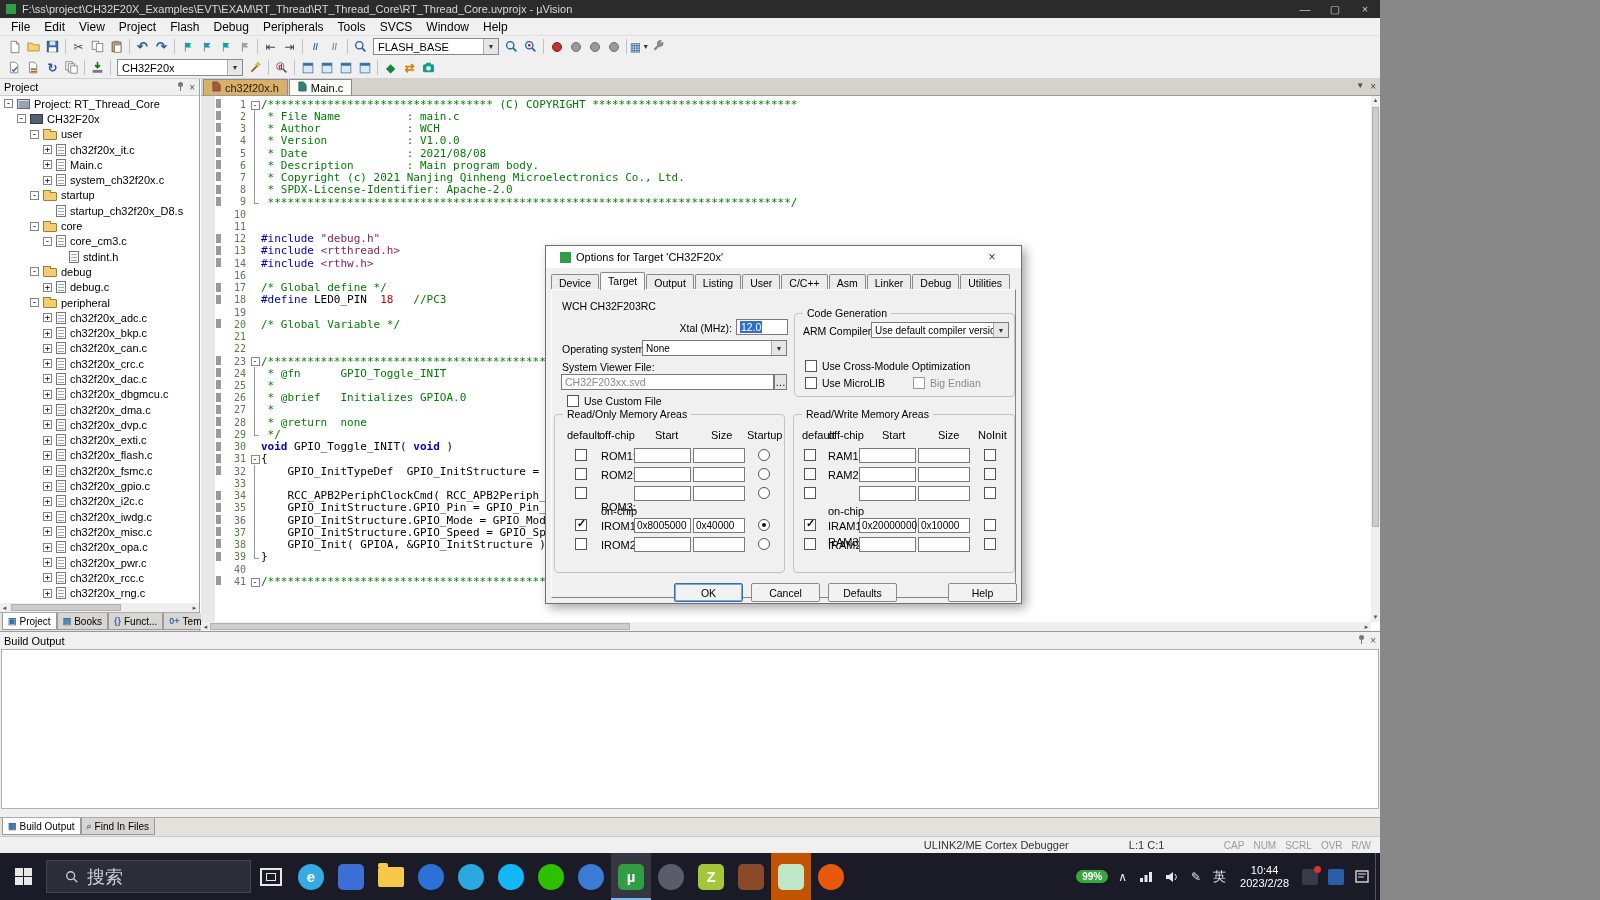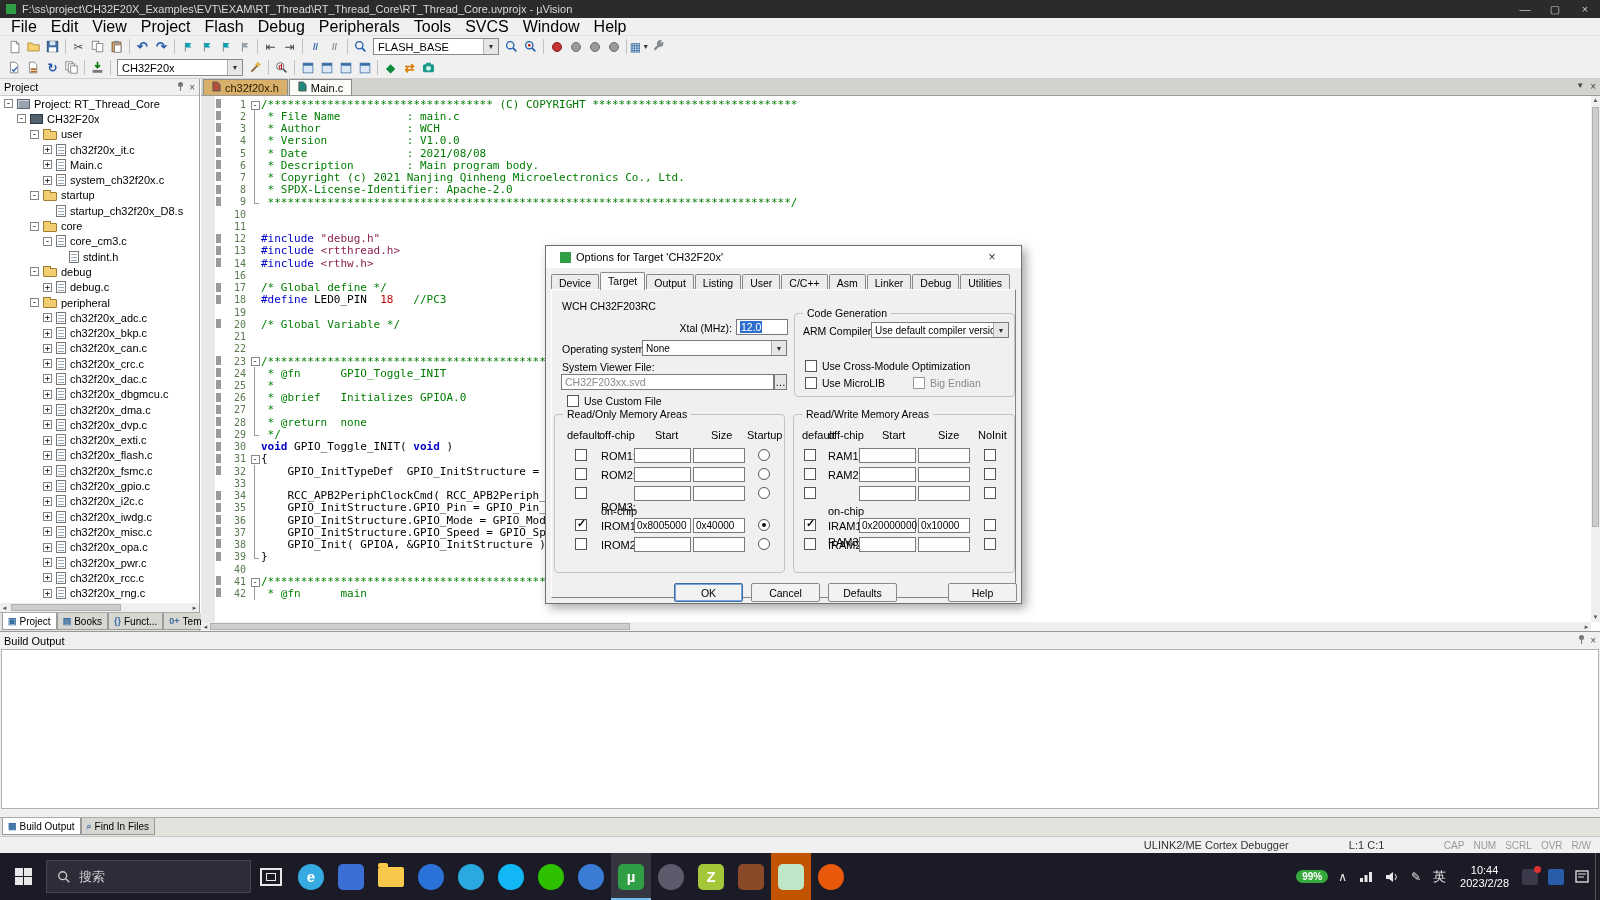--- a/index.html
+++ b/index.html
@@ -1,28 +1,28 @@
 <!DOCTYPE html>
 <html><head>
 <meta charset="utf-8">
 <style>
 *{box-sizing:border-box;margin:0;padding:0}
 html,body{width:1600px;height:900px;overflow:hidden}
 body{font-family:"Liberation Sans",sans-serif;background:#888}
-.app{position:relative;width:1600px;height:900px;background:#fdba74;overflow:hidden;font-size:12px;color:#000}
+.app{position:relative;width:1380px;height:900px;background:#fdba74;overflow:hidden;font-size:12px;color:#000}
 
 
 .titlebar{position:absolute;top:0;left:0;right:0;height:18px;background:#2b2b2b;color:#d8d8d8;display:flex;align-items:center;padding-left:6px;font-size:11px}
 .titlebar .appico{width:10px;height:10px;background:#2f9e44;margin-right:6px;flex:none}
 .win-btns{margin-left:auto;display:flex;height:100%}
 .win-btn{width:30px;text-align:center;line-height:18px;font-size:11px;color:#ccc}
 
 
 .menubar{position:absolute;top:18px;left:0;right:0;height:18px;background:#f0f0f0;display:flex;align-items:center;padding-left:4px;border-bottom:1px solid #e2e2e2}
-.menu-item{padding:1px 7px;font-size:16px}
+.menu-item{padding:1px 7px;font-size:12px}
 
 
 .toolbar{position:absolute;left:0;right:0;background:#f0f0f0;display:flex;align-items:center;padding-left:5px}
 #toolbar1{top:36px;height:21px}
 #toolbar2{top:57px;height:22px;border-bottom:1px solid #d0d0d0}
 .tbtn{width:19px;height:18px;display:flex;align-items:center;justify-content:center;flex:none}
 .tsep{width:1px;height:15px;background:#c2c2c2;margin:0 3px;flex:none}
 .dot{width:10px;height:10px;border-radius:50%;display:inline-block}
 .combo{height:17px;width:126px;background:#fff;border:1px solid #8a8a8a;display:flex;align-items:center;font-size:11px;padding-left:4px;position:relative;flex:none;margin:12px 3px}
 .combo .arr{position:absolute;right:0;top:0;bottom:0;width:15px;background:#e6e6e6;border-left:1px solid #b0b0b0;color:#333;font-size:7px;display:flex;align-items:center;justify-content:center}
@@ -94,21 +94,21 @@
 .sb-spacer{flex:1}
 .sb-deb{width:205px}
 .sb-pos{width:95px}
 .sb-flag{color:#9a9a9a;margin-right:9px;font-size:10px}
 
 
 .taskbar{position:absolute;top:853px;left:0;right:0;height:47px;background:#1b1b27;display:flex;align-items:center;color:#fff;z-index:60}
 .tb-start{width:46px;height:100%;display:flex;align-items:center;justify-content:center}
 .winlogo{display:grid;grid-template-columns:8px 8px;grid-template-rows:8px 8px;gap:1px}
 .winlogo span{background:#e8e8e8}
-.tb-search{width:205px;height:33px;background:#2d2d3a;border:1px solid #45454f;display:flex;align-items:center;gap:8px;padding-left:10px;color:#cfcfd4;font-size:13px}
+.tb-search{width:205px;height:33px;background:#2d2d3a;border:1px solid #45454f;display:flex;align-items:center;gap:8px;padding-left:18px;color:#cfcfd4;font-size:18px}
 .tb-app{width:40px;height:100%;display:flex;align-items:center;justify-content:center;position:relative}
 .tb-app.active{background:rgba(255,255,255,.12);box-shadow:inset 0 -2px 0 #76b9ed}
 .tb-app.alert{background:#c25400}
 .g{width:26px;height:26px;display:flex;align-items:center;justify-content:center;font-weight:bold;font-size:15px;color:#fff}
 .g.circle{border-radius:50%}
 .g.square{border-radius:5px}
 .taskview{width:22px;height:18px;border:2px solid #e8e8e8;position:relative;background:transparent}
 .taskview::after{content:"";position:absolute;left:4px;top:3px;right:4px;bottom:3px;border:1px solid #e8e8e8}
 .gfolder{width:26px;height:20px;background:#f7c84a;border-radius:2px;position:relative}
 .gfolder::before{content:"";position:absolute;top:-4px;left:0;width:10px;height:4px;background:#f7c84a;border-radius:2px 2px 0 0}
@@ -899,27 +899,20 @@
             <span class="line-num">40</span>
             <span class="fold-col"></span>
             <span class="line-text"></span>
           </div>
           <div class="code-line">
             <span class="gut-margin"></span>
             <span class="gut-mark has"></span>
             <span class="line-num">41</span>
             <span class="fold-col"><span class="foldbox">-</span></span>
             <span class="line-text"><span class="tok-cm">/*********************************************************************</span></span>
-          </div>
-          <div class="code-line">
-            <span class="gut-margin"></span>
-            <span class="gut-mark has"></span>
-            <span class="line-num">42</span>
-            <span class="fold-col fline"></span>
-            <span class="line-text"><span class="tok-cm"> * @fn      main</span></span>
           </div>
         </div>
       <div class="e-vscroll">
         <span class="sb-arrow">▲</span>
         <span class="sb-track">
             <span class="sb-thumb" style="left: 1px; right: 1px; top: 2px; height: 420px;"></span>
           </span>
         <span class="sb-arrow">▼</span>
       </div>
       <div class="e-hscroll">

